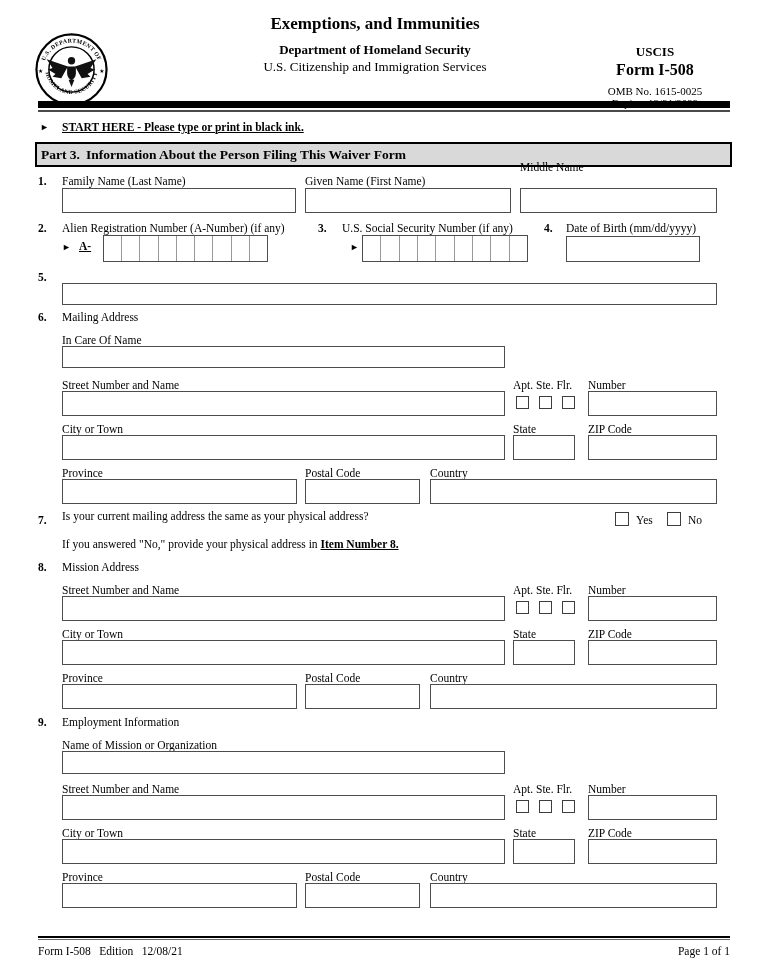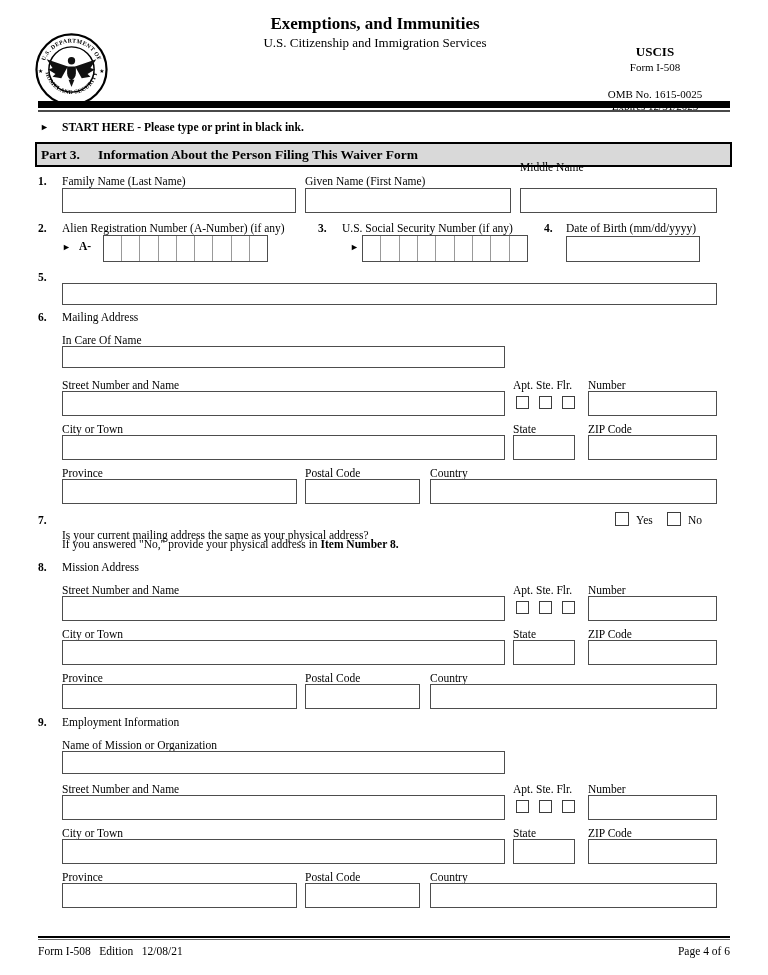--- a/index.html
+++ b/index.html
@@ -9,21 +9,21 @@
     font-family:"Liberation Serif","DejaVu Serif",serif;
     color:#000;
   }
   .page { position:relative; width:768px; height:975px; background:#fff; overflow:hidden; }
   .abs { position:absolute; }
   .ttl { font-weight:bold; font-size:17px; line-height:21px; }
   .dept { font-weight:bold; font-size:13px; margin-top:8px; }
   .agency { font-size:13px; margin-top:1px; }
   .lbl { position:absolute; font-size:11.5px; line-height:13px; white-space:nowrap; }
   .num { position:absolute; font-size:11.5px; font-weight:bold; line-height:13px; }
-  .bold { font-weight:bold; }
+  .bold { font-weight:bold;text-decoration:underline; }
   .input {
     position:absolute; border:1.5px solid #4d4d4d; background:#fff;
     font-family:inherit; font-size:12px; padding:0 3px; outline:none; border-radius:0;
   }
   .comb { position:absolute; display:flex; border:1.5px solid #4d4d4d; background:#fff; }
   .comb .cell { flex:1; border-right:1px solid #999; }
   .comb .cell:last-child { border-right:none; }
   .cb { position:absolute; width:13px; height:13px; border:1.5px solid #3d3d3d; background:#fff; }
   .cb2 { position:absolute; width:14px; height:14px; border:1.5px solid #3d3d3d; background:#fff; }
   .arrow { position:absolute; font-size:9px; line-height:13px; }
@@ -59,39 +59,40 @@
       <circle cx="50" cy="38" r="5"></circle>
       <path d="M45,46 L16,36 L24,48 L18,50 L28,56 L24,60 L36,62 Z"></path>
       <path d="M55,46 L84,36 L76,48 L82,50 L72,56 L76,60 L64,62 Z"></path>
       <path d="M44,46 h12 v9 c0,5 -3,8 -6,10 c-3,-2 -6,-5 -6,-10 Z"></path>
       <path d="M46,64 L50,74 L54,64 Z"></path>
     </g>
   </svg>
 
   <div class="abs" style="left:145px;top:13px;width:460px;text-align:center">
     <div class="ttl">Exemptions, and Immunities</div>
+    <div class="dept">Department of Homeland Security</div>
     <div class="agency">U.S. Citizenship and Immigration Services</div>
   </div>
 
   <div class="abs" style="left:580px;top:44px;width:150px;text-align:center">
     <div style="font-weight:bold;font-size:13px">USCIS</div>
-    <div style="font-weight:normal;font-size:11px;margin-top:1px">Form I-508</div>
-    <div style="font-size:11px;margin-top:15px">OMB No. 1615-0025</div>
+    <div style="font-weight:bold;font-size:16px;margin-top:1px">Form I-508</div>
+    <div style="font-size:11px;margin-top:6px">OMB No. 1615-0025</div>
     <div style="font-size:11px">Expires 12/31/2023</div>
   </div>
 
   <div class="rule" style="left:38px;top:101px;width:692px;height:7px"></div>
   <div class="abs" style="left:38px;top:110px;width:692px;height:2px;background:#4a4a4a"></div>
 
   <span class="arrow" style="left:40px;top:121px">►</span>
   <span class="lbl bold" style="left:62px;top:121px">START HERE - Please type or print in black ink.</span>
 
   <div class="part-bar">
     <span style="margin-left:4px">Part 3.</span>
-    <span style="margin-left:18px">Information About the Person Filing This Waiver Form</span>
+    <span style="margin-left:6px">Information About the Person Filing This Waiver Form</span>
   </div>
 
   <span class="num" style="left:38px;top:175px">1.</span>
   <span class="lbl" style="left:62px;top:175px">Family Name (Last Name)</span>
   <span class="lbl" style="left:305px;top:175px">Given Name (First Name)</span>
   <span class="lbl" style="left:520px;top:161px">Middle Name</span>
   <input class="input" style="left: 62px; top: 188px; width: 234px; height: 25px;">
   <input class="input" style="left: 305px; top: 188px; width: 206px; height: 25px;">
   <input class="input" style="left: 520px; top: 188px; width: 197px; height: 25px;">
 
@@ -157,21 +158,21 @@
   <input class="input" style="left: 588px; top: 435px; width: 129px; height: 25px;">
 
   <span class="lbl" style="left:62px;top:467px">Province</span>
   <span class="lbl" style="left:305px;top:467px">Postal Code</span>
   <span class="lbl" style="left:430px;top:467px">Country</span>
   <input class="input" style="left: 62px; top: 479px; width: 235px; height: 25px;">
   <input class="input" style="left: 305px; top: 479px; width: 115px; height: 25px;">
   <input class="input" style="left: 430px; top: 479px; width: 287px; height: 25px;">
 
   <span class="num" style="left:38px;top:514px">7.</span>
-  <span class="lbl" style="left:62px;top:529px">Is your current mailing address the same as your physical address?</span>
+  <span class="lbl" style="left:62px;top:510px">Is your current mailing address the same as your physical address?</span>
   <div class="cb2" style="left:615px;top:512px"></div>
   <span class="lbl" style="left:636px;top:514px">Yes</span>
   <div class="cb2" style="left:667px;top:512px"></div>
   <span class="lbl" style="left:688px;top:514px">No</span>
   <span class="lbl" style="left:62px;top:538px"><span>If you answered "No," provide your physical address in </span><span class="bold">Item Number 8.</span></span>
 
   <span class="num" style="left:38px;top:561px">8.</span>
   <span class="lbl" style="left:62px;top:561px">Mission Address</span>
 
   <span class="lbl" style="left:62px;top:584px">Street Number and Name</span>
@@ -222,15 +223,15 @@
   <span class="lbl" style="left:62px;top:871px">Province</span>
   <span class="lbl" style="left:305px;top:871px">Postal Code</span>
   <span class="lbl" style="left:430px;top:871px">Country</span>
   <input class="input" style="left: 62px; top: 883px; width: 235px; height: 25px;">
   <input class="input" style="left: 305px; top: 883px; width: 115px; height: 25px;">
   <input class="input" style="left: 430px; top: 883px; width: 287px; height: 25px;">
 
   <div class="rule" style="left:38px;top:936px;width:692px;height:2px"></div>
   <div class="abs" style="left:38px;top:939px;width:692px;height:1px;background:#666"></div>
   <span class="footer-text" style="left:38px;top:945px">Form I-508   Edition   12/08/21</span>
-  <span class="footer-text" style="left:580px;top:945px;width:150px;text-align:right;display:inline-block">Page 4 of 6</span>
+  <span class="footer-text" style="left:580px;top:945px;width:150px;text-align:right;display:inline-block">Page 1 of 1</span>
 
 </div>
 
 </body></html>

